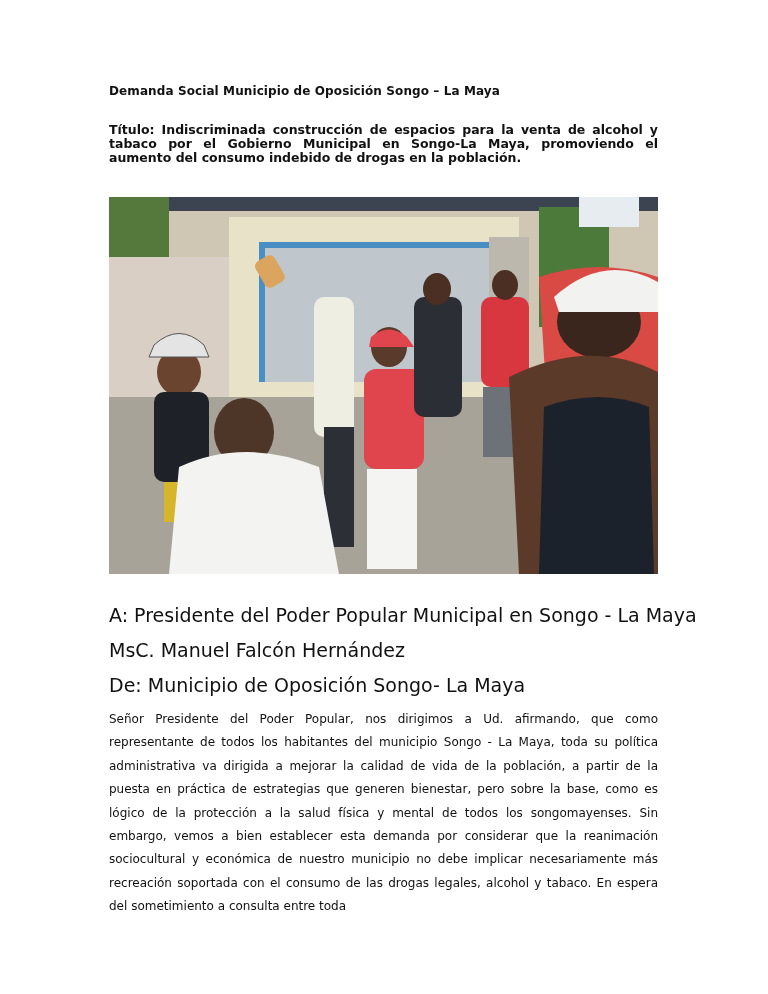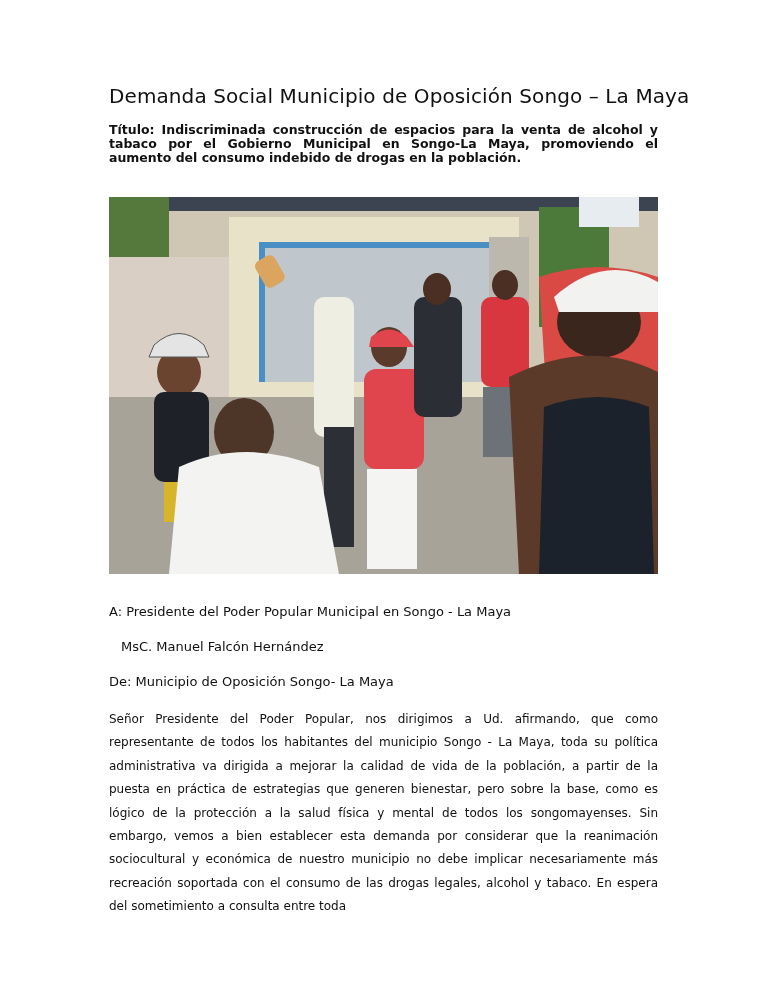--- a/index.html
+++ b/index.html
@@ -1,26 +1,26 @@
 <!DOCTYPE html>
 <html><head>
 <meta charset="utf-8">
 <style>
   html, body { margin: 0; padding: 0; background: #ffffff; }
   body { width: 768px; height: 994px; position: relative; overflow: hidden;
          font-family: "DejaVu Sans", "Liberation Sans", sans-serif; color: #111; }
   .page { position: absolute; left: 109px; top: 0; width: 549px; }
-  .doc-title { position: absolute; top: 84px; left: 0; font-size: 20px; font-weight: normal; letter-spacing: 0.1px; white-space: nowrap; }
+  .doc-title { position: absolute; top: 84px; left: 0; font-size: 12px; font-weight: bold; letter-spacing: 0.1px; white-space: nowrap; }
   .subtitle { position: absolute; top: 123px; left: 0; width: 549px; font-size: 12.5px; font-weight: bold;
               line-height: 14px; text-align: justify; }
   .photo { position: absolute; top: 197px; left: 0; width: 549px; height: 377px; overflow: hidden;
            background: #8f8a80; }
   .photo svg { display: block; }
-  .meta { position: absolute; left: 0; font-size: 13px; white-space: nowrap; }
-  .m1 { top: 604px; } .m2 { top: 639px; margin-left: 12px; } .m3 { top: 674px; }
+  .meta { position: absolute; left: 0; font-size: 19px; white-space: nowrap; }
+  .m1 { top: 604px; } .m2 { top: 639px; } .m3 { top: 674px; }
   .body-para { position: absolute; top: 708px; left: 0; width: 549px; font-size: 12px;
                line-height: 23.4px; text-align: justify; }
   .body-para .last { text-align: left; }
 </style>
 </head>
 <body>
 
 <div class="page">
   <div class="doc-title">Demanda Social Municipio de Oposición Songo – La Maya</div>
   <div class="subtitle">Título: Indiscriminada construcción de espacios para la venta de alcohol y tabaco por el Gobierno Municipal en Songo-La Maya, promoviendo el aumento del consumo indebido de drogas en la población.</div>

